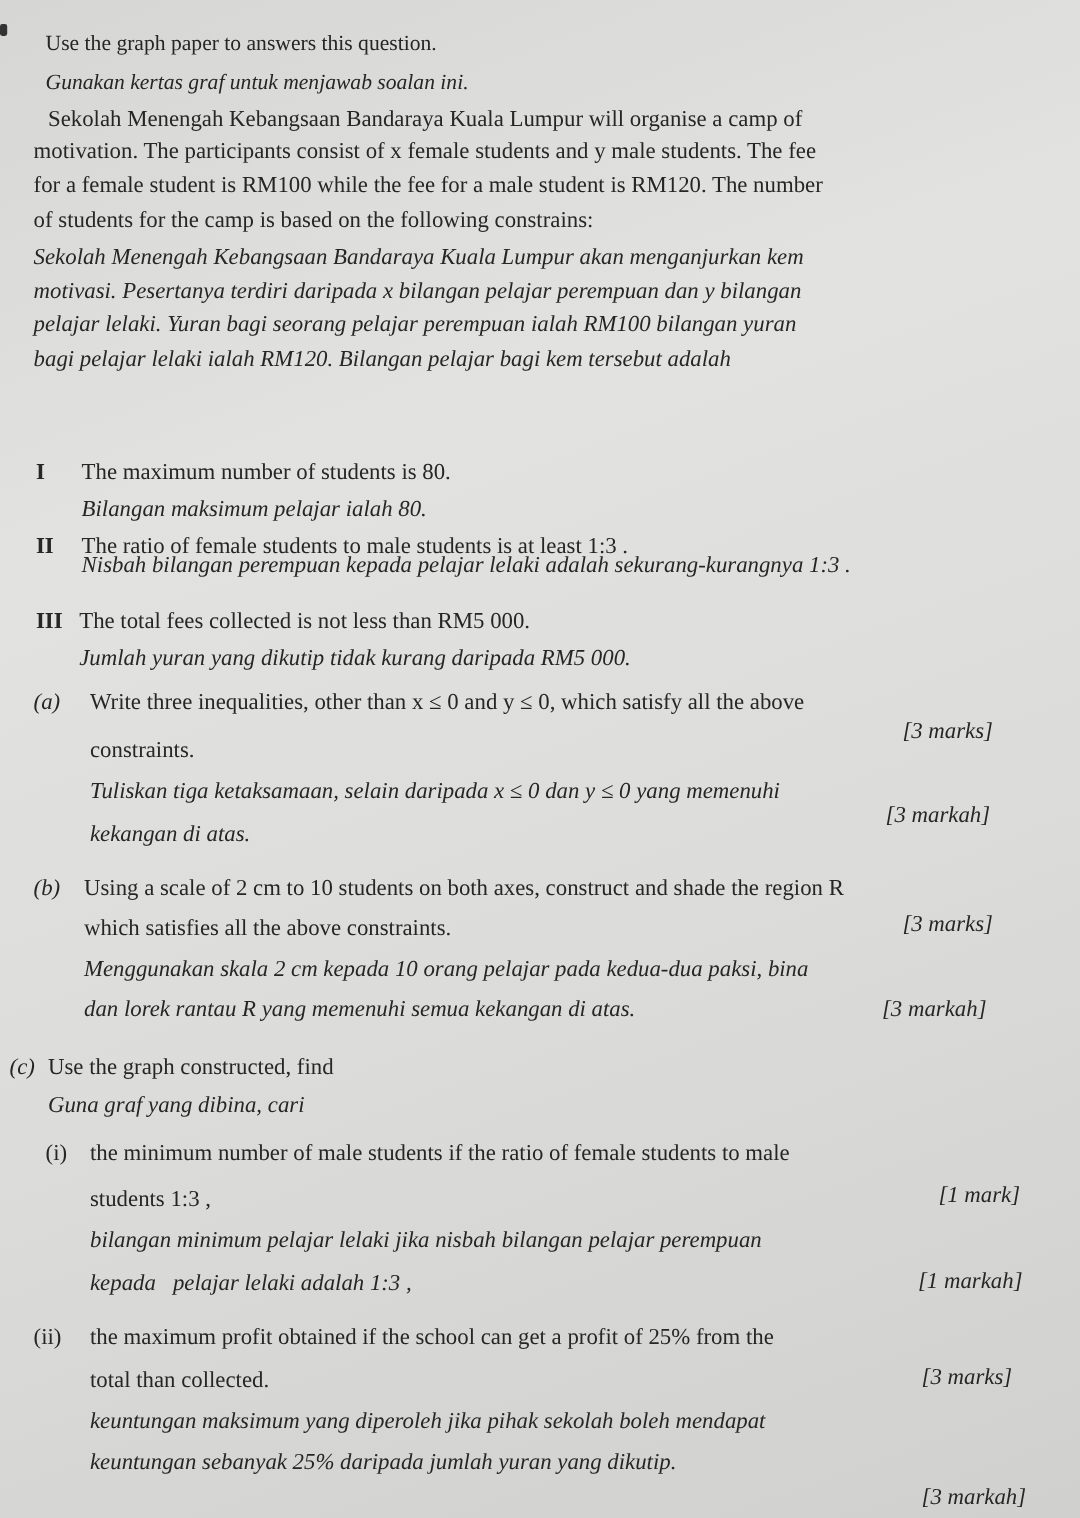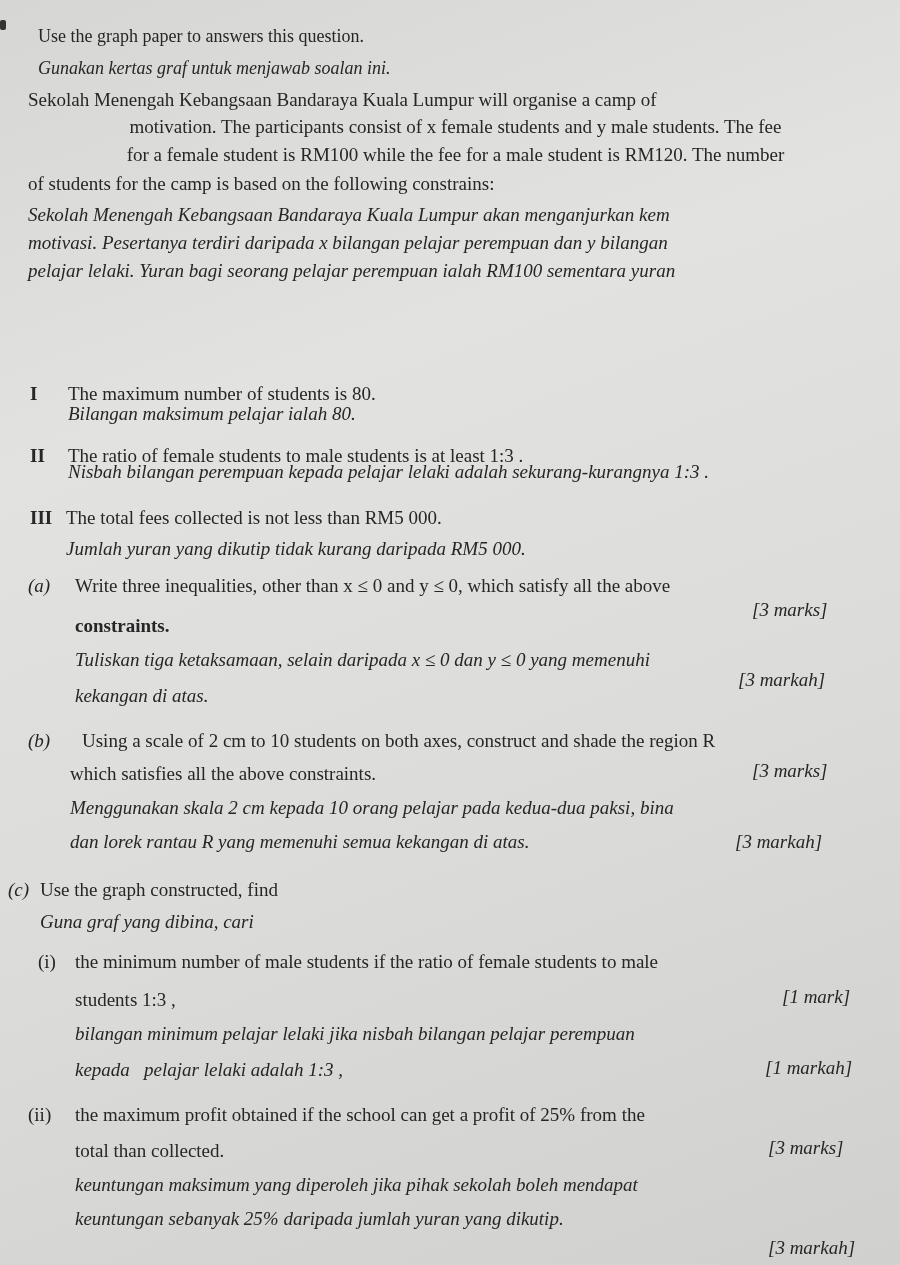--- a/index.html
+++ b/index.html
@@ -3,68 +3,69 @@
 <meta charset="utf-8">
 <style>
   html, body { margin:0; padding:0; }
   body {
     width:900px; height:1265px; overflow:hidden;
     background: linear-gradient(160deg, #d6d6d4 0%, #e2e2e0 30%, #dcdcda 60%, #d0d0ce 100%);
     font-family: "Liberation Serif", serif;
     color:#262626;
     position:relative;
   }
-  .page { position:absolute; left:0; top:0; width:900px; height:1265px;text-align:center; }
+  .page { position:absolute; left:0; top:0; width:900px; height:1265px; }
   .ln { position:absolute; white-space:nowrap; font-size:19px; line-height:24px; }
   .it { font-style:italic; }
-  .just { display:flex; justify-content:space-between; white-space:nowrap; }
+  .just { display:flex; justify-content:space-between; white-space:nowrap;margin-left:12px; }
   .bullet { position:absolute; left:0; top:20px; width:6px; height:10px; background:#333; border-radius:2px; }
   .roman { font-weight:bold; display:inline-block; }
   .mk { position:absolute; font-size:19px; line-height:24px; white-space:nowrap; }
 </style>
 </head>
 <body>
 
 <div class="page">
   <div class="bullet"></div>
 
   <div class="ln" style="left:38px;top:24px;font-size:18px;">Use the graph paper to answers this question.</div>
   <div class="ln it" style="left:38px;top:56px;font-size:18px;">Gunakan kertas graf untuk menjawab soalan ini.</div>
 
   <div class="ln just" style="left:28px;top:88px;width:855px;">Sekolah Menengah Kebangsaan Bandaraya Kuala Lumpur will organise a camp of</div>
   <div class="ln" style="left:28px;top:115px;width:855px;">motivation. The participants consist of x female students and y male students. The fee</div>
   <div class="ln" style="left:28px;top:143px;width:855px;">for a female student is RM100 while the fee for a male student is RM120. The number</div>
   <div class="ln it" style="left:28px;top:203px;">Sekolah Menengah Kebangsaan Bandaraya Kuala Lumpur akan menganjurkan kem</div>
 
   <div class="ln" style="left:28px;top:172px;">of students for the camp is based on the following constrains:</div>
   <div class="ln it" style="left:28px;top:231px;">motivasi. Pesertanya terdiri daripada x bilangan pelajar perempuan dan y bilangan</div>
-  <div class="ln it" style="left:28px;top:259px;">pelajar lelaki. Yuran bagi seorang pelajar perempuan ialah RM100 sementara yuran</div>
+  <div class="ln it" style="left:28px;top:259px;">pelajar lelaki. Yuran bagi seorang pelajar perempuan ialah RM100 bilangan yuran</div>
+  <div class="ln it" style="left:28px;top:288px;">bagi pelajar lelaki ialah RM120. Bilangan pelajar bagi kem tersebut adalah</div>
 
   <div class="ln roman" style="left:30px;top:382px;">I</div>
   <div class="ln" style="left:68px;top:382px;">The maximum number of students is 80.</div>
-  <div class="ln it" style="left:68px;top:402px;">Bilangan maksimum pelajar ialah 80.</div>
+  <div class="ln it" style="left:68px;top:413px;">Bilangan maksimum pelajar ialah 80.</div>
 
   <div class="ln roman" style="left:30px;top:444px;">II</div>
   <div class="ln" style="left:68px;top:444px;">The ratio of female students to male students is at least 1:3 .</div>
   <div class="ln it" style="left:68px;top:460px;">Nisbah bilangan perempuan kepada pelajar lelaki adalah sekurang-kurangnya 1:3 .</div>
 
   <div class="ln roman" style="left:30px;top:506px;">III</div>
   <div class="ln" style="left:66px;top:506px;">The total fees collected is not less than RM5 000.</div>
   <div class="ln it" style="left:66px;top:537px;">Jumlah yuran yang dikutip tidak kurang daripada RM5 000.</div>
 
   <div class="ln it" style="left:28px;top:574px;">(a)</div>
   <div class="ln" style="left:75px;top:574px;">Write three inequalities, other than x ≤ 0 and y ≤ 0, which satisfy all the above</div>
   <div class="mk it" style="left:752px;top:598px;">[3 marks]</div>
-  <div class="ln" style="left:75px;top:614px;font-weight:bold;">constraints.</div>
+  <div class="ln" style="left:75px;top:614px;">constraints.</div>
   <div class="ln it" style="left:75px;top:648px;">Tuliskan tiga ketaksamaan, selain daripada x ≤ 0 dan y ≤ 0 yang memenuhi</div>
   <div class="mk it" style="left:738px;top:668px;">[3 markah]</div>
   <div class="ln it" style="left:75px;top:684px;">kekangan di atas.</div>
 
   <div class="ln it" style="left:28px;top:729px;">(b)</div>
-  <div class="ln" style="left:82px;top:729px;">Using a scale of 2 cm to 10 students on both axes, construct and shade the region R</div>
+  <div class="ln" style="left:70px;top:729px;">Using a scale of 2 cm to 10 students on both axes, construct and shade the region R</div>
   <div class="ln" style="left:70px;top:762px;">which satisfies all the above constraints.</div>
   <div class="mk it" style="left:752px;top:759px;">[3 marks]</div>
   <div class="ln it" style="left:70px;top:796px;">Menggunakan skala 2 cm kepada 10 orang pelajar pada kedua-dua paksi, bina</div>
   <div class="ln it" style="left:70px;top:830px;">dan lorek rantau R yang memenuhi semua kekangan di atas.</div>
   <div class="mk it" style="left:735px;top:830px;">[3 markah]</div>
 
   <div class="ln it" style="left:8px;top:878px;">(c)</div>
   <div class="ln it" style="left:40px;top:910px;">Guna graf yang dibina, cari</div>
   <div class="ln" style="left:40px;top:878px;">Use the graph constructed, find</div>
 

